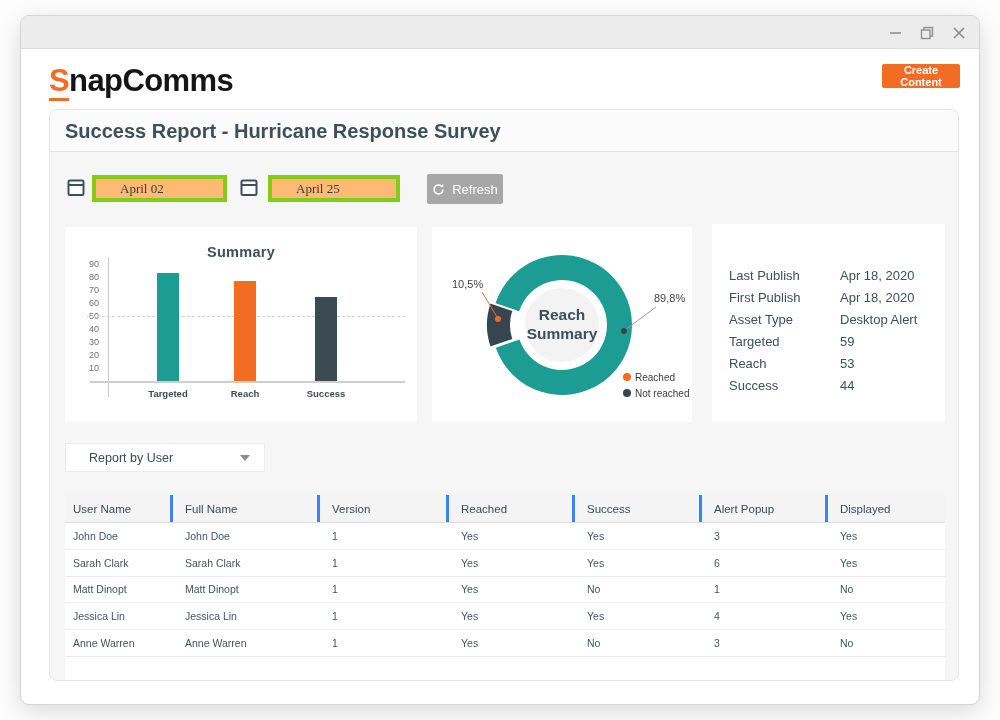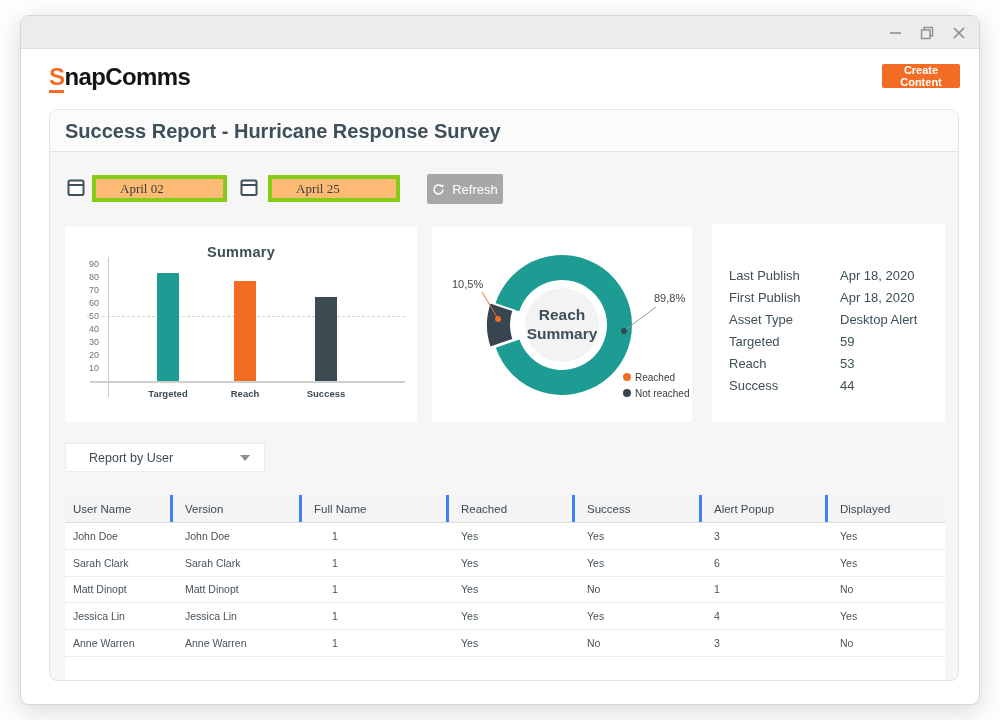--- a/index.html
+++ b/index.html
@@ -12,21 +12,21 @@
     box-shadow:0 6px 22px rgba(0,0,0,.14); }
 
   
   .titlebar { position:absolute; left:0; top:0; width:100%; height:33px;
     background:#ececec; border-radius:8px 8px 0 0; border-bottom:1px solid #dedede; }
   .win-controls { position:absolute; right:11px; top:0; height:33px; display:flex; align-items:center; gap:14px; }
   .win-btn { display:flex; align-items:center; justify-content:center; width:18px; height:18px; cursor:pointer; }
 
   
   .appheader { position:absolute; left:0; top:34px; width:100%; height:59px; background:#fff; }
-  .logo { position:absolute; left:28px; top:13px; font-size:24px; font-weight:800; color:#151515; letter-spacing:-0.6px; }
+  .logo { position:absolute; left:28px; top:13px; font-size:31px; font-weight:800; color:#151515; letter-spacing:-0.6px; }
   .logo .logo-s { color:#F26C23; border-bottom:3px solid #F26C23; padding-bottom:0px; }
   .search-wrap { position:absolute; left:627px; top:14px; height:24px; display:flex; }
   .search-icon-box { width:23px; height:24px; background:#a3a3a3; border:1px solid #9a9a9a; display:flex; align-items:center; justify-content:center; }
   .search-input { width:211px; height:24px; border:1px solid #d2d2d2; border-left:none; padding:0 8px; font-size:11.5px; color:#555; outline:none; font-family:inherit; }
   .search-input::placeholder { color:#8f8f8f; }
   .create-btn { position:absolute; left:861px; top:14px; width:78px; height:24px; background:#F36C23; color:#fff;
     border:none; border-radius:2px; font-size:11px; font-weight:bold; font-family:inherit; cursor:pointer; }
 
   
   .panel { position:absolute; left:28px; top:93px; width:910px; height:572px;
@@ -214,22 +214,22 @@
       </div>
 
       <div class="dropdown">
         <span class="dropdown-label">Report by User</span>
         <span class="caret"></span>
       </div>
 
       <div class="grid">
         <div class="grid-header" id="grid-header">
             <div class="hcell" style="width: 108px;">User Name</div>
+            <div class="hcell" style="width: 147px;">Full Name</div>
             <div class="hcell" style="width: 129px;">Version</div>
-            <div class="hcell" style="width: 147px;">Full Name</div>
             <div class="hcell" style="width: 126px;">Reached</div>
             <div class="hcell" style="width: 127px;">Success</div>
             <div class="hcell" style="width: 126px;">Alert Popup</div>
             <div class="hcell" style="width: 117px;">Displayed</div>
           </div>
         <div id="grid-body">
             <div class="trow">
               <div class="tcell" style="width: 108px;">John Doe</div>
               <div class="tcell" style="width: 147px;">John Doe</div>
               <div class="tcell" style="width: 129px;">1</div>

